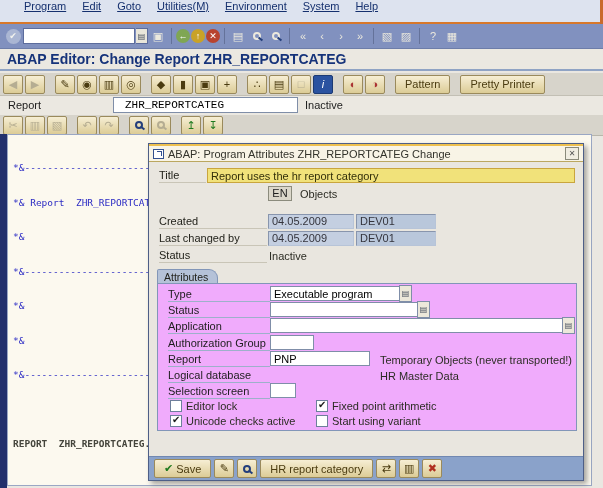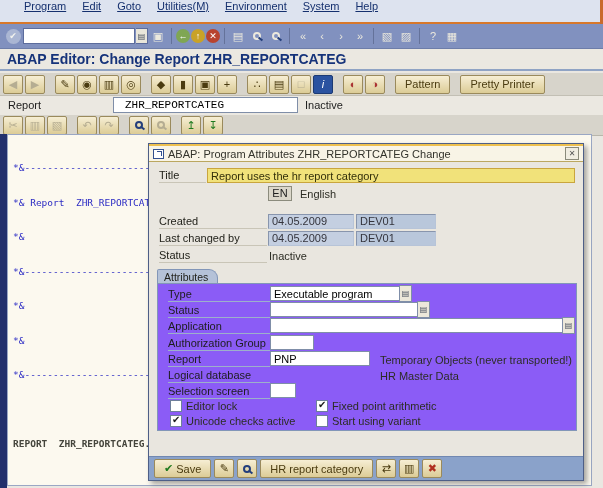--- a/index.html
+++ b/index.html
@@ -85,21 +85,21 @@
   .ylw{background:#f1e27a;border-color:#c9a53e;color:#33300a}
   .enf{background:#dbd7ca;border-color:#8b8b7d;text-align:center;padding:0}
   .ro{background:#c4cfe1;border-color:#8895ad #b7c4d8 #b7c4d8 #8895ad;line-height:13px;color:#34343c}
   .ro2{background:#b9c7db}
   .dd{position:absolute;width:13px;height:17px;background:#ece8da;border:1px solid #7f8ea8;
     display:flex;align-items:center;justify-content:center}
 
   .tab{position:absolute;left:8px;top:125px;height:14px;padding:0 9px 0 6px;background:#b5c2d8;
     border:1px solid #8296b8;border-bottom:none;border-radius:2px 9px 0 0;font-size:10.5px;
     display:flex;align-items:center;color:#22221c}
-  .gbox{position:absolute;left:8px;top:139px;width:420px;height:148px;background:#8b5cf6;border:1px solid #8296b8}
+  .gbox{position:absolute;left:8px;top:139px;width:420px;height:148px;background:#f0abfc;border:1px solid #8296b8}
   .gl{position:absolute;left:10px;width:102px;height:14px;border-bottom:1px solid #9db0ca;font-size:11px;white-space:nowrap}
   .cb{position:absolute;width:12px;height:12px;background:#fff;border:1px solid #6e7f9b}
   .cb.checked::after{content:"✔";position:absolute;left:1px;top:-2px;font-size:10px;color:#1d1d1d}
 
   .dfoot{position:absolute;left:0;top:312px;width:100%;height:24px;background:#8aa2ca;
     border-top:1px solid #7188b1;display:flex;align-items:center;padding-left:5px;gap:3px}
   .chk-green{color:#1e7a1e;font-size:11px;margin-right:3px}
   .x-red{color:#b03020;font-weight:bold}
 
   .mag{width:8px;height:8px;border:2px solid #243f7c;border-radius:50%;position:relative;display:inline-block}
@@ -228,21 +228,21 @@
     <div class="dtitle" data-name="dialog-title-bar">
       <span class="dlg-ico" data-name="dialog-icon"></span>
       <span class="txt" data-name="dialog-title">ABAP: Program Attributes ZHR_REPORTCATEG Change</span>
       <span class="dclose" data-name="close-icon">✕</span>
     </div>
 
     <span class="dl" style="left:10px;top:25px;width:47px" data-name="title-label">Title</span>
     <input class="fld ylw" style="left: 58px; top: 24px; width: 368px;" data-name="title-field" value="Report uses the hr report category">
 
     <span class="fld enf" style="left:119px;top:42px;width:24px" data-name="original-language-field">EN</span>
-    <span class="dtx" style="left:151px;top:44px" data-name="original-language-text">English</span>
+    <span class="dtx" style="left:151px;top:44px" data-name="original-language-text">Objects</span>
 
     <span class="dl" style="left:10px;top:71px;width:108px" data-name="created-label">Created</span>
     <span class="fld ro" style="left:119px;top:70px;width:86px" data-name="created-date-field">04.05.2009</span>
     <span class="fld ro ro2" style="left:207px;top:70px;width:80px" data-name="created-user-field">DEV01</span>
 
     <span class="dl" style="left:10px;top:88px;width:108px" data-name="last-changed-label">Last changed by</span>
     <span class="fld ro" style="left:119px;top:87px;width:86px" data-name="changed-date-field">04.05.2009</span>
     <span class="fld ro ro2" style="left:207px;top:87px;width:80px" data-name="changed-user-field">DEV01</span>
 
     <span class="dl" style="left:10px;top:105px;width:108px" data-name="status-label">Status</span>

